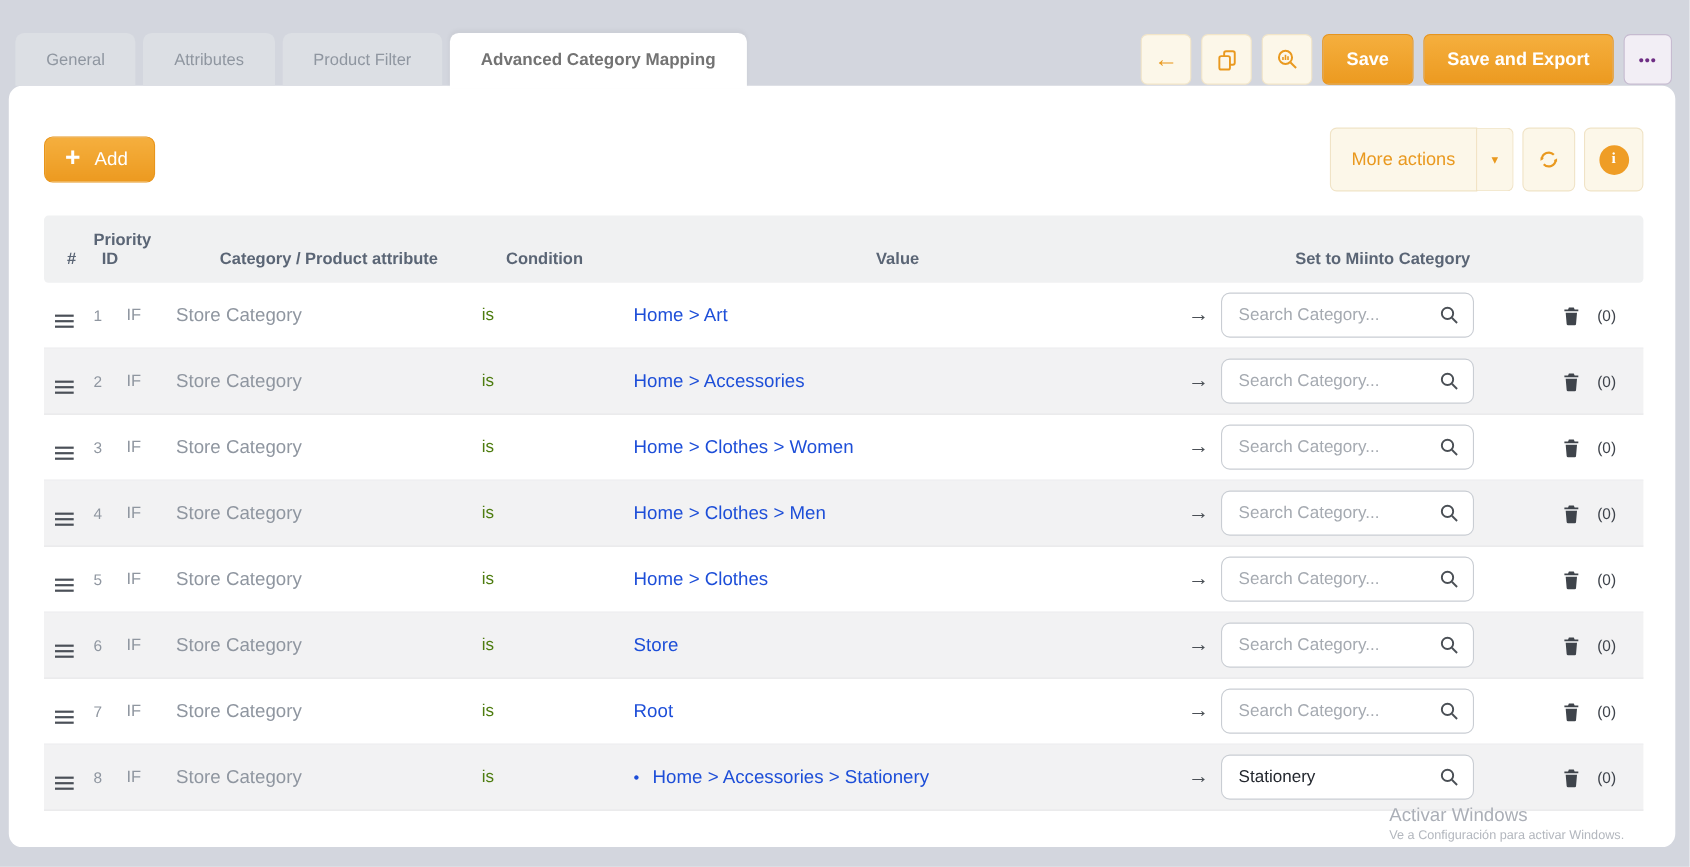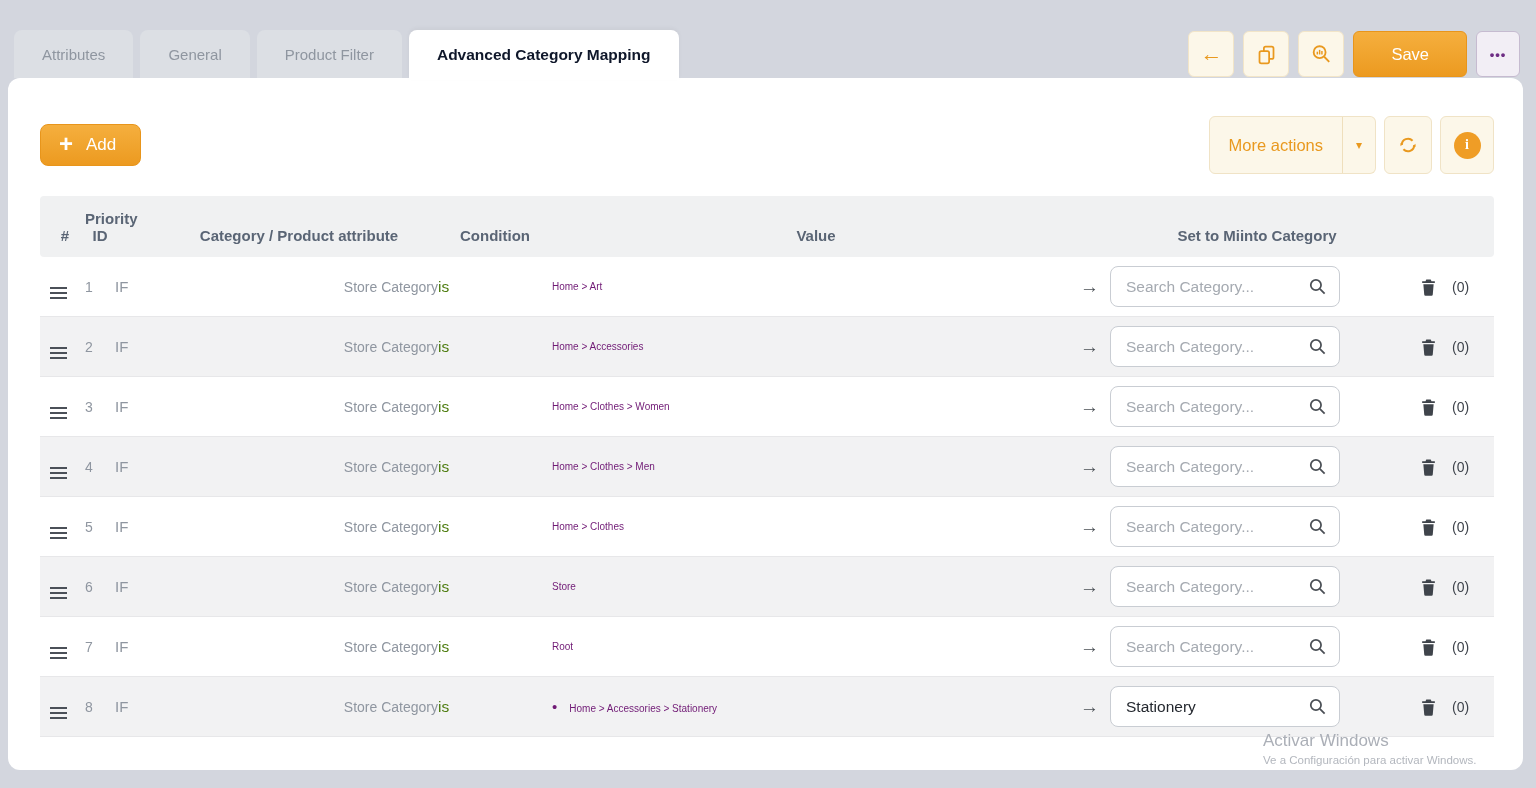--- a/index.html
+++ b/index.html
@@ -12,35 +12,35 @@
   }
 
   
   .tabbar { position:absolute; top:30px; left:14px; display:flex; gap:7px; z-index:2; }
   .tab {
     height:48px; padding:0 28px; display:flex; align-items:center;
     background:#DCDFE4; color:#8F96A0; font-size:15px;
     border-radius:8px 8px 0 0; cursor:default; white-space:nowrap;
   }
   .tab.active {
-    background:#FFFFFF; color:#0f172a; font-weight:bold; font-size:15.5px;
+    background:#FFFFFF; color:#737373; font-weight:bold; font-size:15.5px;
     height:50px; z-index:3; box-shadow:0 -2px 4px rgba(0,0,0,0.04);
   }
 
   
   .top-actions { position:absolute; top:31px; right:16px; display:flex; gap:9px; z-index:4; height:46px; }
   .icon-btn {
     width:46px; height:46px; background:#FCF7E9; border:1px solid #F2E5C8;
     border-radius:6px; display:flex; align-items:center; justify-content:center;
     color:#E9991F; font-size:22px; cursor:pointer;
   }
   .btn-orange {
     height:46px; background:linear-gradient(#F5AF3E,#EC9A20); border:1px solid #E8951B;
-    border-radius:6px; color:#FFFFFF; font-size:16.5px; padding:0 37px;
-    display:flex; align-items:center; justify-content:center; cursor:pointer; white-space:nowrap;
+    border-radius:6px; color:#FFFFFF; font-size:16.5px; padding:0 21px;
+    display:flex; align-items:center; justify-content:center; cursor:pointer; white-space:nowrap;font-weight:bold;
   }
   .btn-more {
     width:44px; height:46px; background:#F2EEF5; border:1px solid #C6BBD0;
     border-radius:6px; display:flex; align-items:center; justify-content:center; cursor:pointer;
     color:#6E2D84; font-size:13px; letter-spacing:1px; font-weight:bold;
   }
 
   
   .card {
     position:absolute; top:78px; left:8px; right:13px; bottom:18px;
@@ -86,24 +86,24 @@
     color:#5A6575; font-weight:bold; font-size:15px;
   }
   .thead .cell { overflow:visible;text-align:center; }
   .c-handle { padding-left:10px; }
   .c-num { padding-left:5px; }
   .trow { min-height:60px; border-bottom:1px solid #E7E7E9; }
   .trow:nth-child(even) { background:#F2F2F3; }
 
   .cell-num { font-size:14px; color:#8F96A0; }
   .cell-if { font-size:15px; color:#8F96A0; }
-  .cell-attr { font-size:14px; color:#8F96A0;text-align:right; }
+  .cell-attr { font-size:17px; color:#8F96A0; }
   .cell-cond { font-size:15.5px; color:#4d7c0f; }
 
-  .c-value { font-size:10px; color:#701a75; padding:8px 0; }
+  .c-value { font-size:17px; color:#1d4ed8; padding:8px 0;margin-left:24px; }
   .c-value .vline { padding:2px 0; }
   .c-value .vline:empty { display:none; }
   .c-value.multi .vline::before { content:"•"; margin-right:12px; font-size:15px; }
 
   .c-arrow { font-size:19px; color:#4A4F55; }
 
   .searchbox { position:relative; width:230px; }
   .searchbox input {
     width:100%; height:41px; border:1px solid #C9CDD3; border-radius:8px;
     padding:0 40px 0 15px; font-size:15.5px; color:#23272E; background:#fff; outline:none;
@@ -123,22 +123,22 @@
   .watermark { position:absolute; left:1263px; top:731px; z-index:5; color:#ABAFB7; }
   .watermark .l1 { font-size:17px; }
   .watermark .l2 { font-size:11.5px; margin-top:3px; color:#B3B7BE; }
 
   svg { display:block; }
 </style>
 </head>
 <body>
 
 <div class="tabbar">
+  <div class="tab">General</div>
   <div class="tab">Attributes</div>
-  <div class="tab">General</div>
   <div class="tab">Product Filter</div>
   <div class="tab active">Advanced Category Mapping</div>
 </div>
 
 <div class="top-actions">
   <div class="icon-btn">
     <span>←</span>
   </div>
   <div class="icon-btn">
     <span>
@@ -153,20 +153,21 @@
       <svg width="22" height="22" viewBox="0 0 24 24" fill="none" stroke="#E9991F" stroke-width="2">
         <circle cx="10.5" cy="10" r="6.5"></circle>
         <line x1="15.5" y1="15" x2="21" y2="20.5"></line>
         <line x1="8" y1="12.5" x2="8" y2="9.5" stroke-width="1.6"></line>
         <line x1="10.5" y1="12.5" x2="10.5" y2="7.5" stroke-width="1.6"></line>
         <line x1="13" y1="12.5" x2="13" y2="8.8" stroke-width="1.6"></line>
       </svg>
     </span>
   </div>
   <div class="btn-orange">Save</div>
+  <div class="btn-orange">Save and Export</div>
   <div class="btn-more">
     <span>•••</span>
   </div>
 </div>
 
 <div class="card">
 
   <div class="toolbar">
     <div class="add-btn">
       <span class="plus">+</span>

